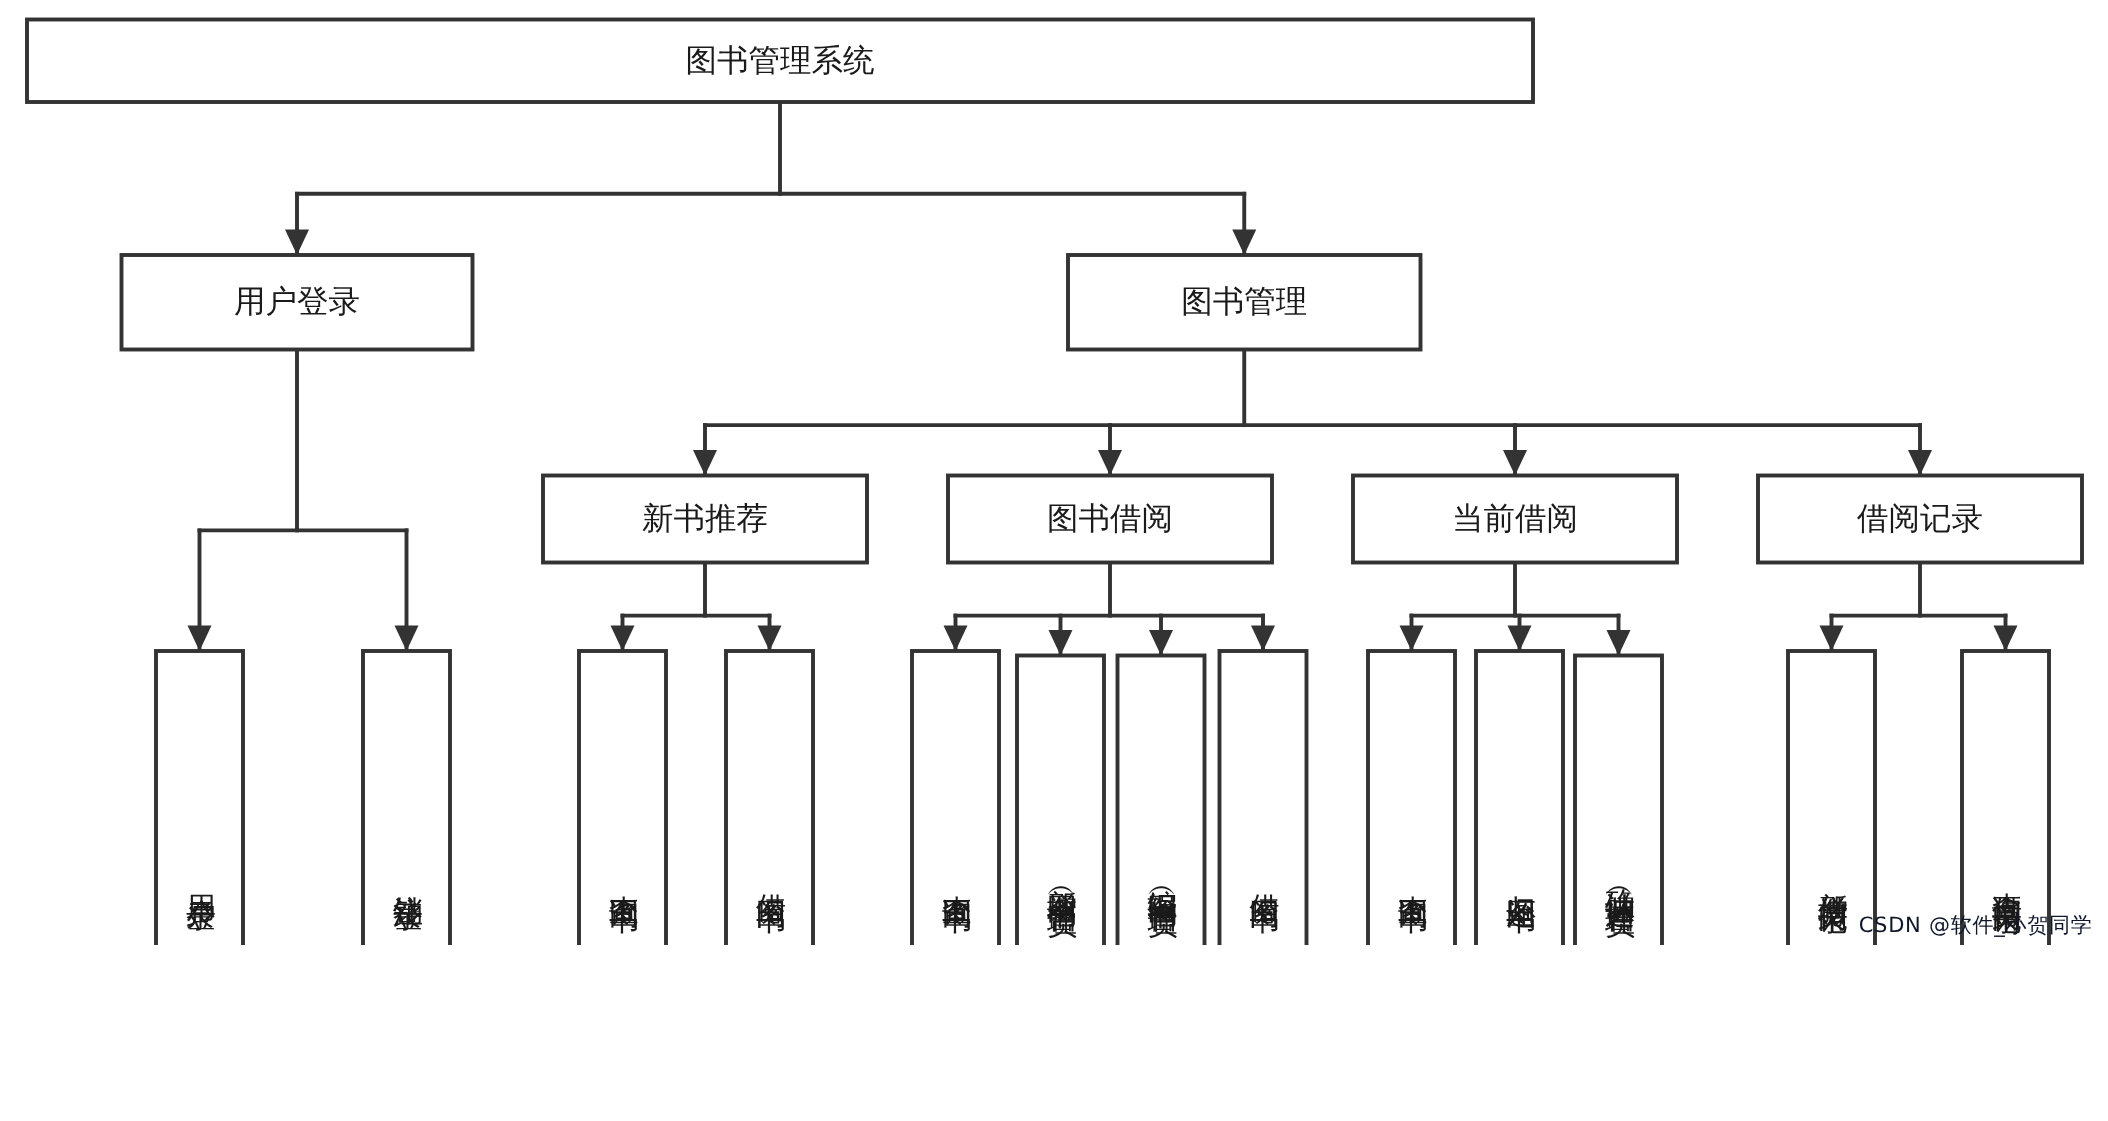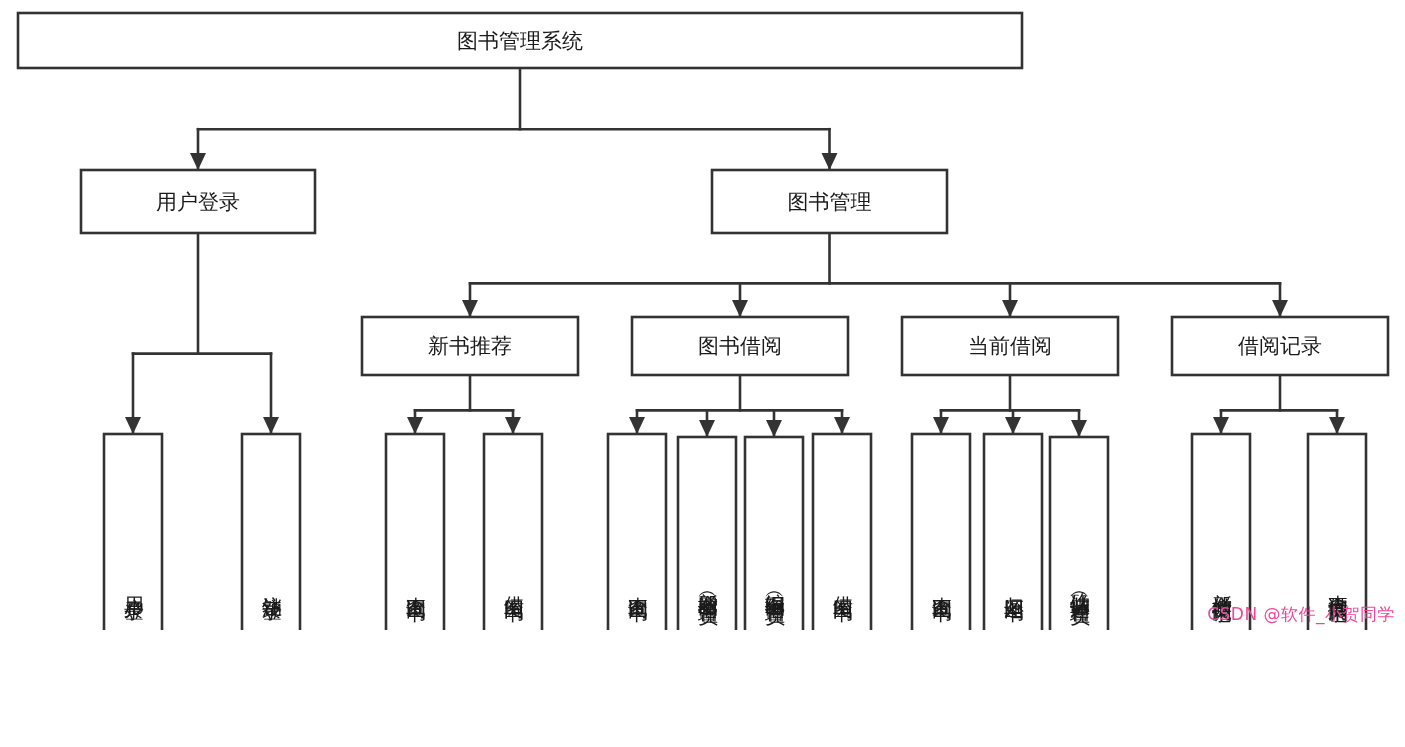--- a/index.html
+++ b/index.html
@@ -50,22 +50,22 @@
   }
   .arrow-head {
     fill: #333333;
     stroke: none;
   }
   .watermark {
     position: absolute;
     right: 10px;
     bottom: 4px;
     font-family: "DejaVu Sans", "Liberation Sans", sans-serif;
-    font-size: 17px;
-    color: #ec4899;
+    font-size: 14px;
+    color: #0f172a;
     letter-spacing: 0.5px;
     white-space: nowrap;
     pointer-events: none;
   }
 </style>
 </head>
 <body>
 
 <div id="diagram-root">
 

